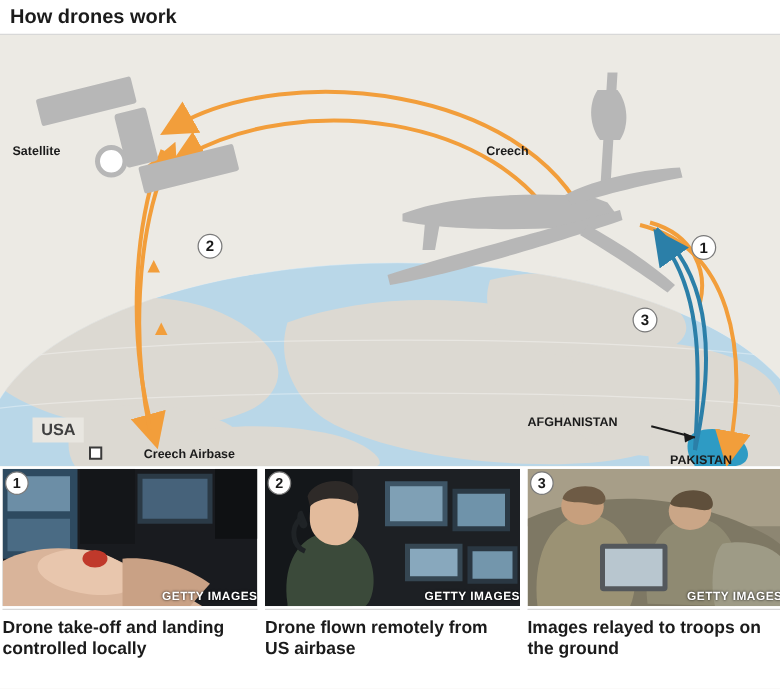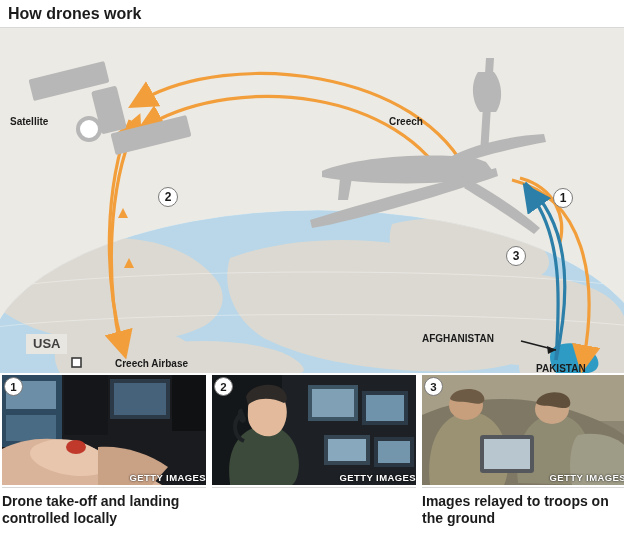--- a/index.html
+++ b/index.html
@@ -223,20 +223,21 @@
           <path d="M18,108 C14,80 24,58 44,52 C64,46 82,58 86,80 C89,96 84,108 80,110 L18,110 Z" fill="#3b4a3a"></path>
           <path d="M36,34 C36,18 52,10 64,16 C76,22 78,42 70,54 C62,66 44,62 38,50 C35,44 36,38 36,34 Z" fill="#e3bb9c"></path>
           <path d="M34,22 C38,10 60,6 70,14 C76,19 76,26 72,28 C60,22 44,22 36,30 Z" fill="#2e2a28"></path>
           <path d="M30,34 C26,32 24,40 28,46 C30,49 34,48 34,44 Z" fill="#1f2326"></path>
           <path d="M28,40 C20,48 22,62 32,66" stroke="#1f2326" stroke-width="4" fill="none"></path>
         </svg>
         <span class="getty">GETTY IMAGES</span>
       </div>
       <div class="badge">2</div>
       <div class="cap-rule"></div>
+      <div class="cap">Drone flown remotely from US airbase</div>
     </div>
 
     <div class="card">
       <div class="photo">
         <svg width="204" height="110" viewBox="0 0 204 110">
           <rect width="204" height="110" fill="#8d8672"></rect>
           <rect x="0" y="0" width="204" height="46" fill="#a79e88"></rect>
           <path d="M0,40 C40,22 90,20 130,30 C170,40 196,54 204,62 L204,110 L0,110 Z" fill="#7e7864"></path>
           <path d="M8,110 C4,72 16,44 40,38 C64,32 84,52 86,82 C87,96 84,106 82,110 Z" fill="#9b9274"></path>
           <ellipse cx="44" cy="30" rx="17" ry="15" fill="#c79f7d"></ellipse>

